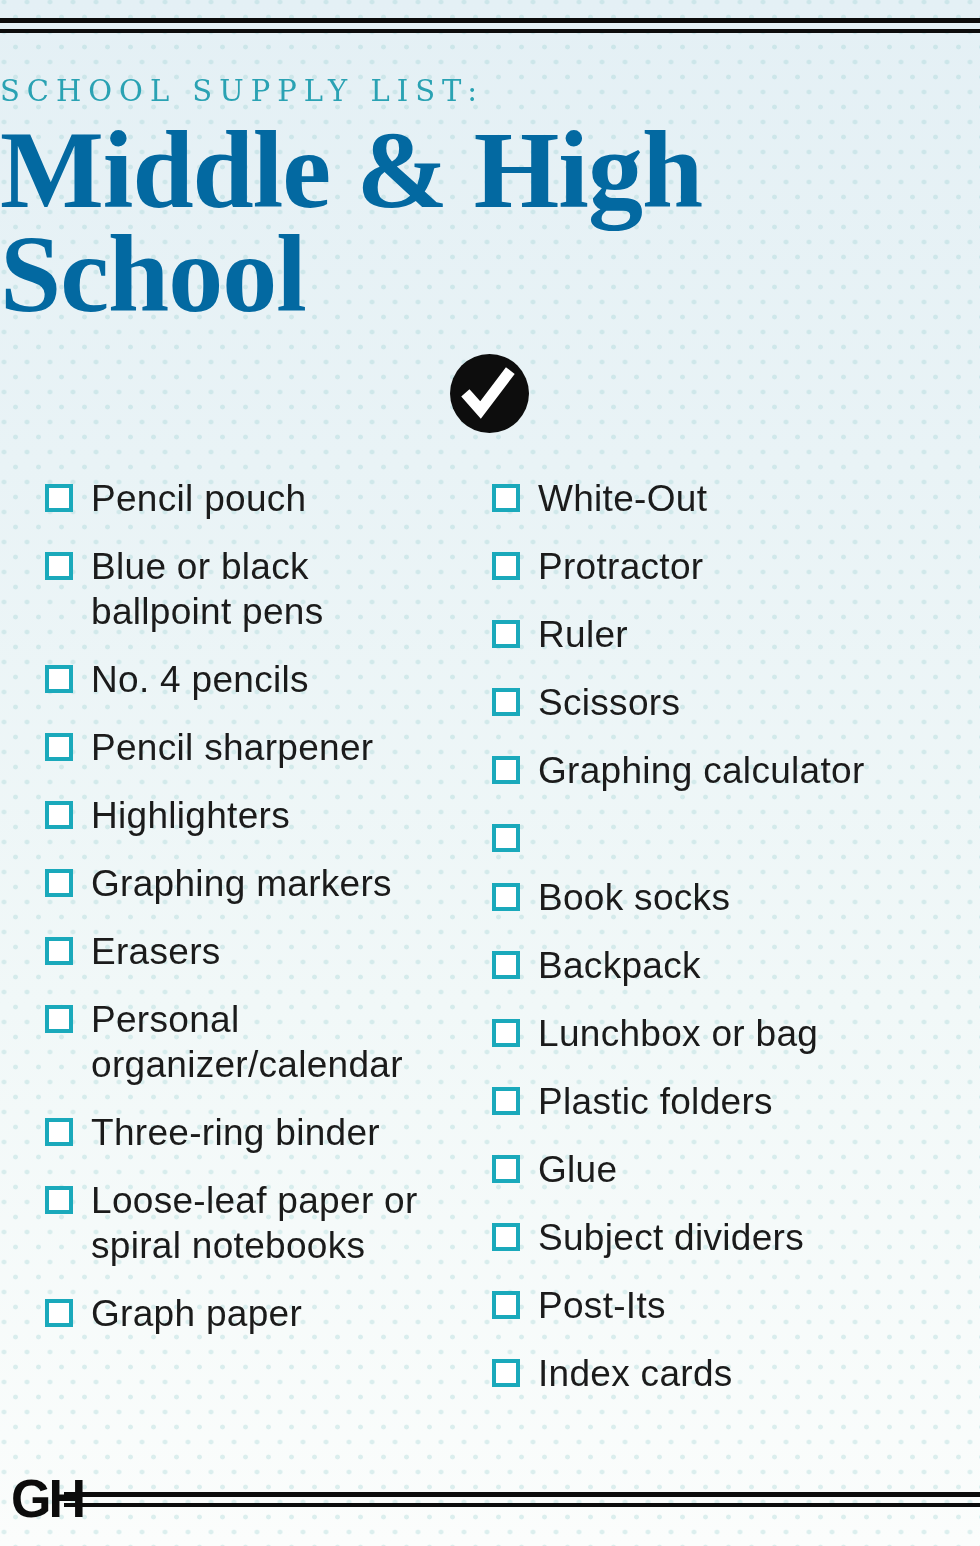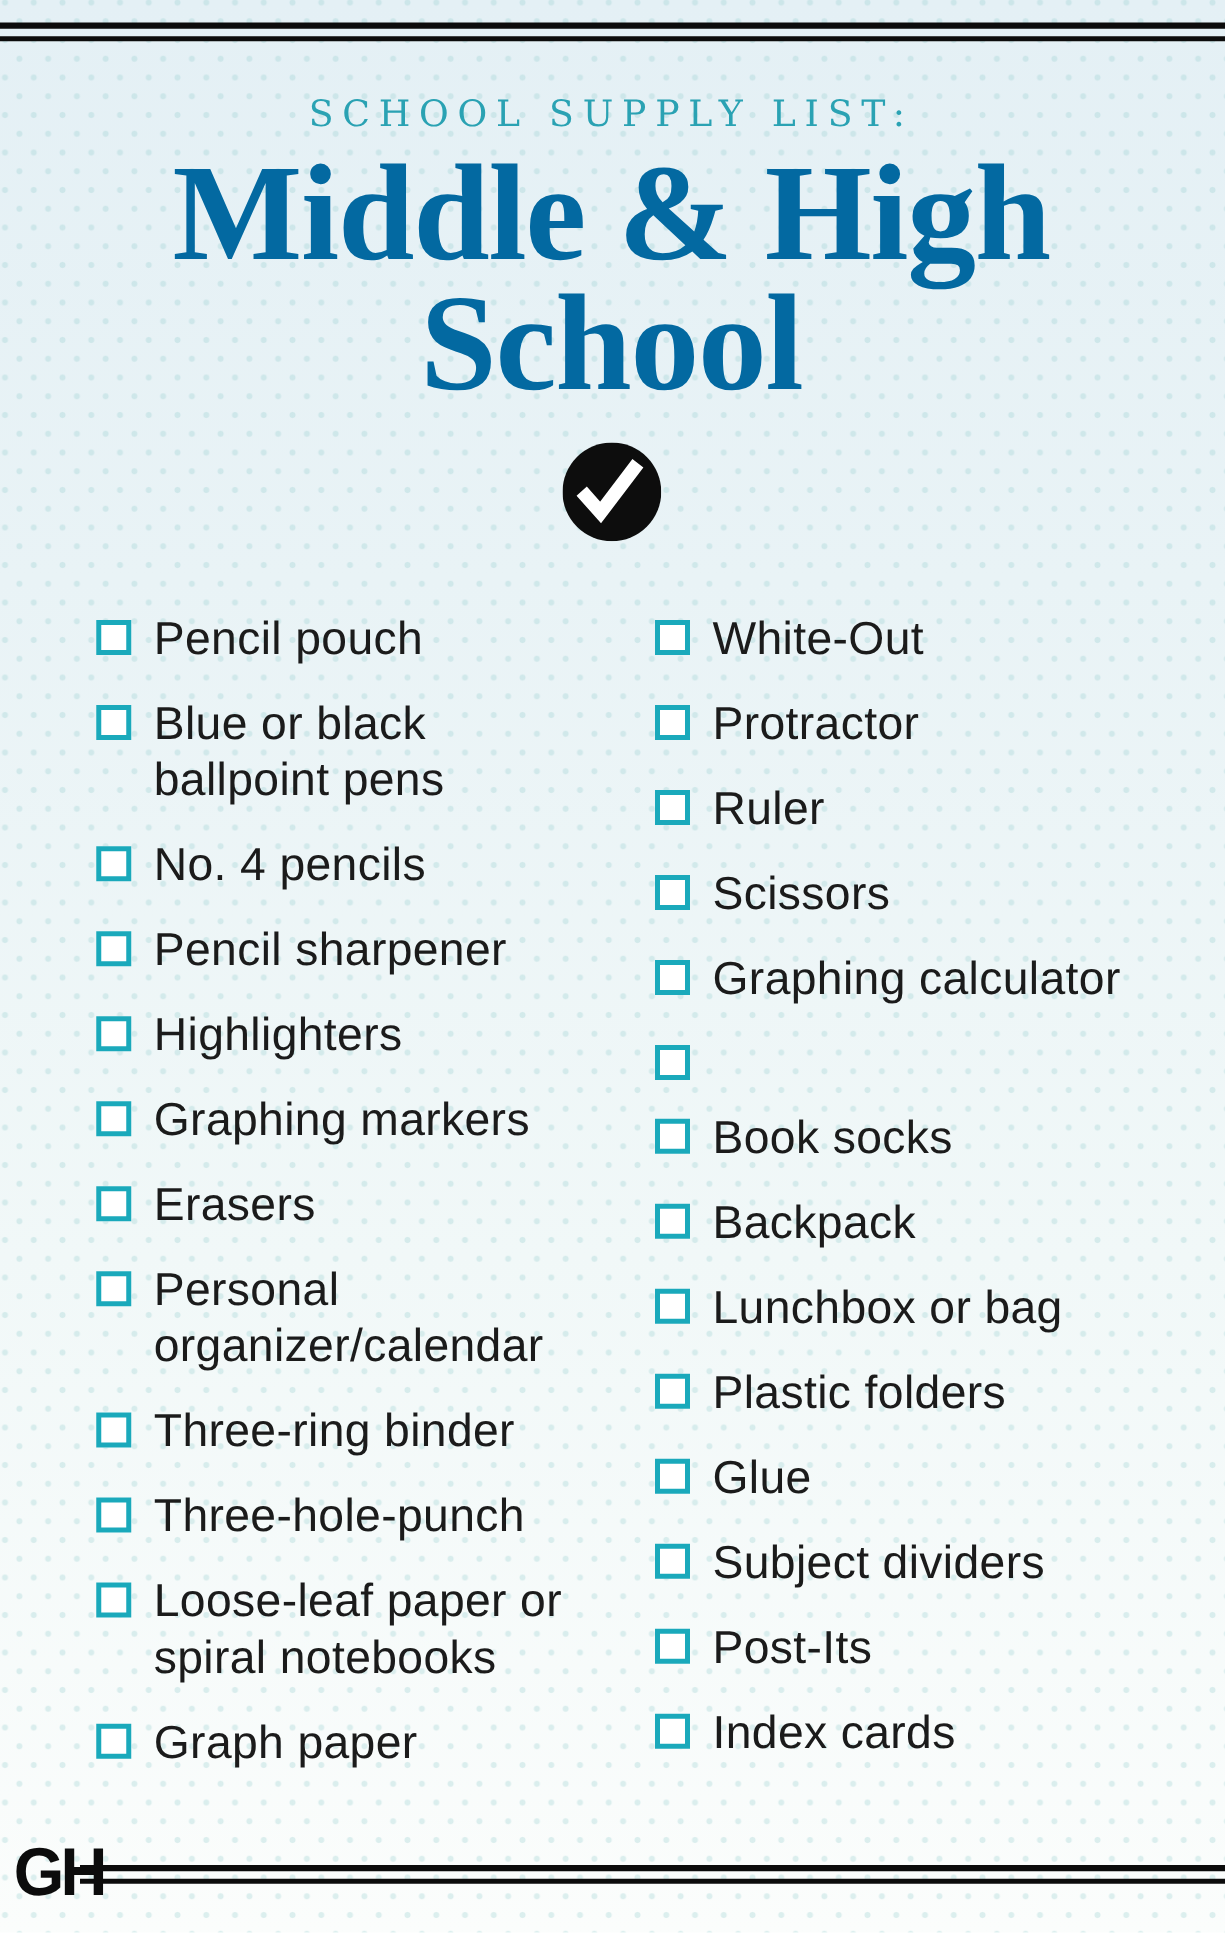--- a/index.html
+++ b/index.html
@@ -23,21 +23,21 @@
   }
 
   
   .top-rules { position: absolute; top: 0; left: 0; right: 0; }
   .top-rules .strip { height: 18px; }
   .top-rules .bar-thick { height: 5px; background: #0c0c0c; }
   .top-rules .bar-gap { height: 6px; }
   .top-rules .bar-thin { height: 4px; background: #0c0c0c; }
 
   
-  .header { position: absolute; top: 33px; left: 0; right: 2px; text-align: center; }
+  .header { position: absolute; top: 33px; left: 0; right: 2px; }
 
   .subtitle {
     margin-top: 41px;
     font-family: "DejaVu Serif", serif;
     font-size: 29px;
     letter-spacing: 7px;
     color: #2aa2b3;
     font-weight: 500;
   }
 
@@ -54,25 +54,25 @@
   .check-badge {
     margin: 28px auto 0 auto;
     width: 79px;
     height: 79px;
     display: block;
   }
 
   
   .checklist {
     position: absolute;
-    top: 488px;
+    top: 476px;
     left: 0;
     right: 0;
     display: flex;
-    padding-left: 77px;
+    padding-left: 45px;
   }
   .col { display: flex; flex-direction: column; }
   .col-left { width: 447px; flex: 0 0 447px; }
   .col-right { flex: 1; }
 
   .item {
     display: flex;
     align-items: flex-start;
     margin-bottom: 23px;
   }
@@ -196,26 +196,20 @@
         </div>
   </div>
 
   <div class="item">
     <div class="checkbox"></div>
     <div class="item-label">
           <span class="line">Three-ring binder</span>
         </div>
   </div>
 
-  <div class="item">
-    <div class="checkbox"></div>
-    <div class="item-label">
-          <span class="line">Three-hole-punch</span>
-        </div>
-  </div>
 
   <div class="item">
     <div class="checkbox"></div>
     <div class="item-label">
           <span class="line">Loose-leaf paper or</span>
           <span class="line">spiral notebooks</span>
         </div>
   </div>
 
   <div class="item">

